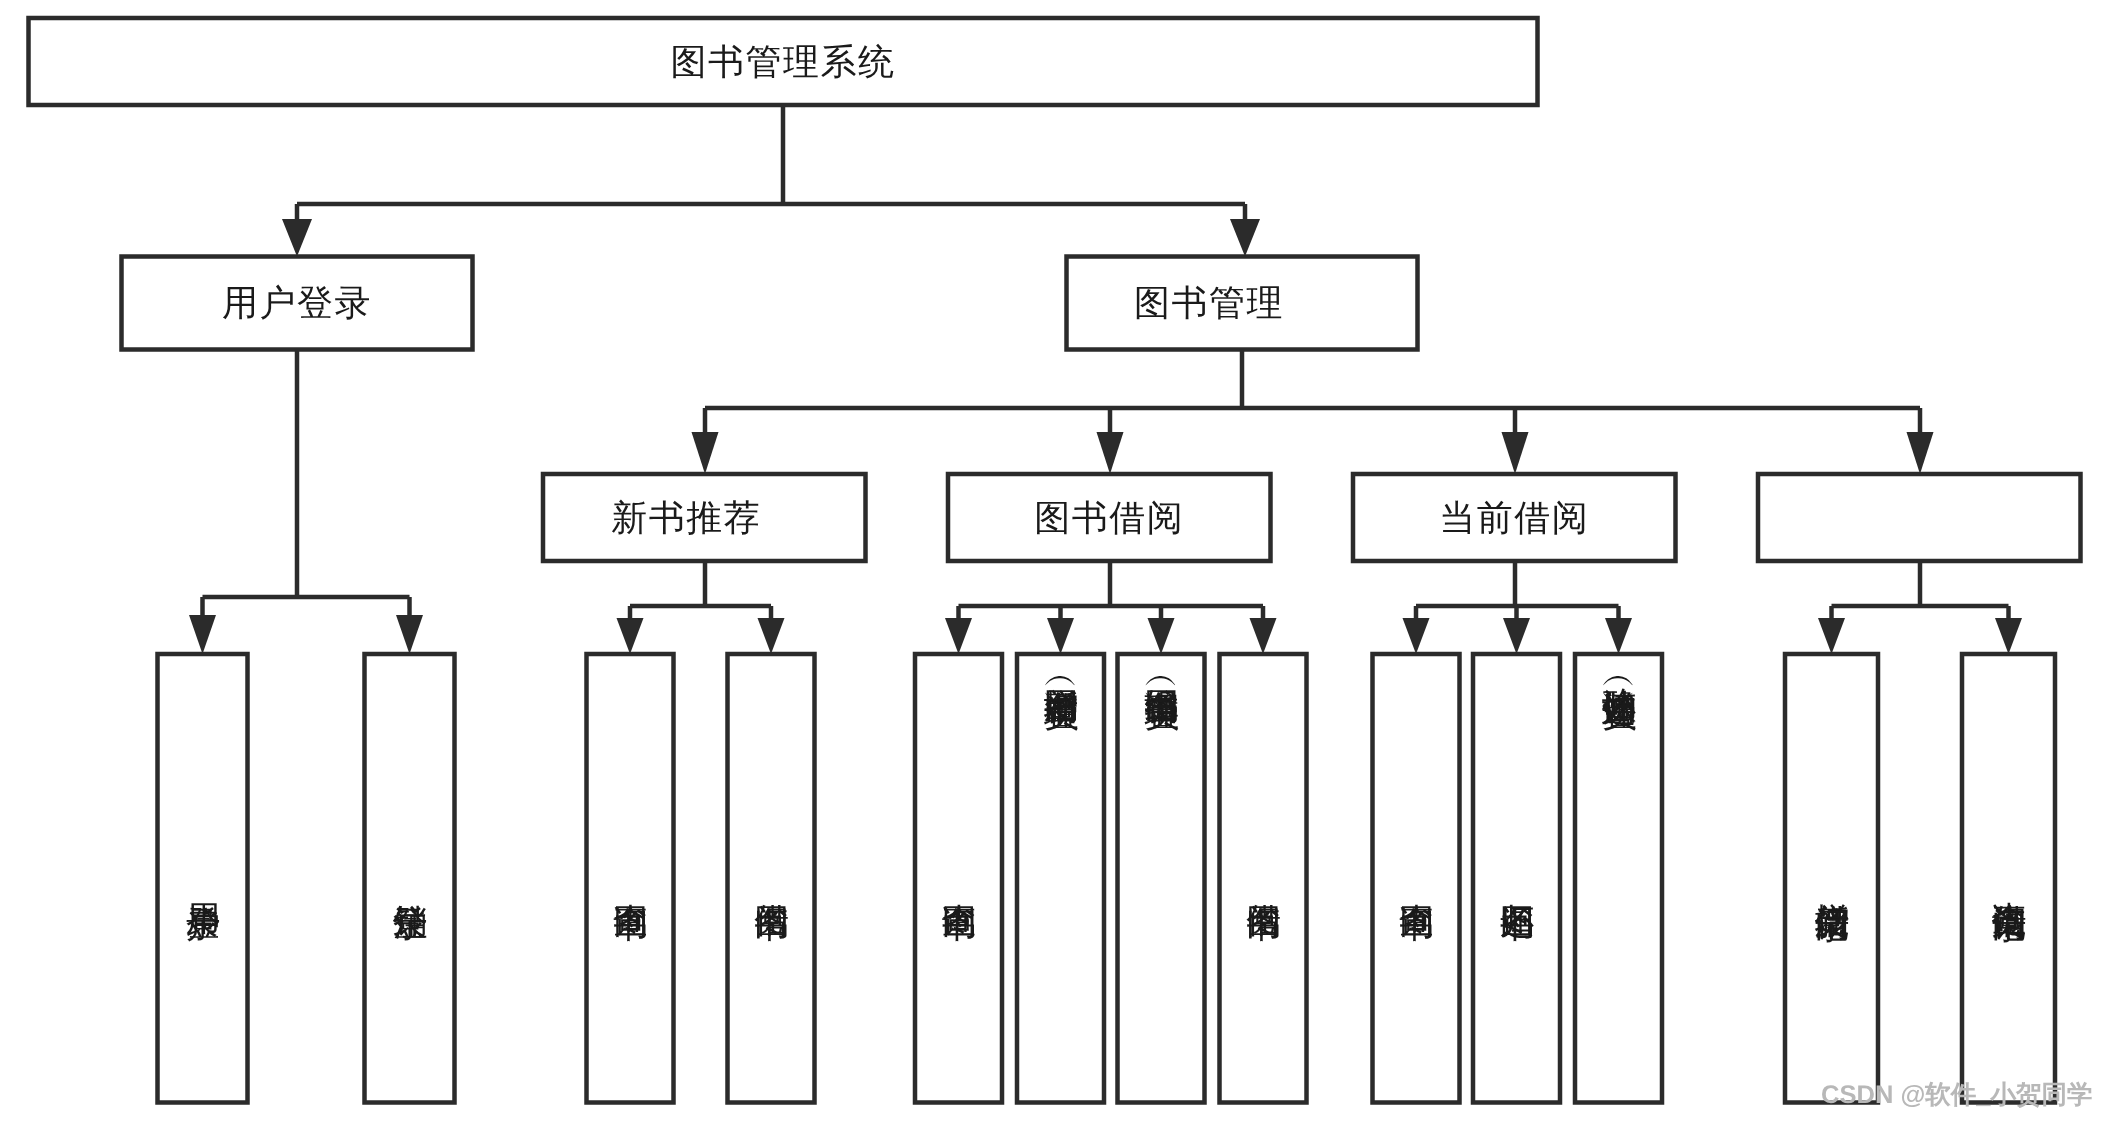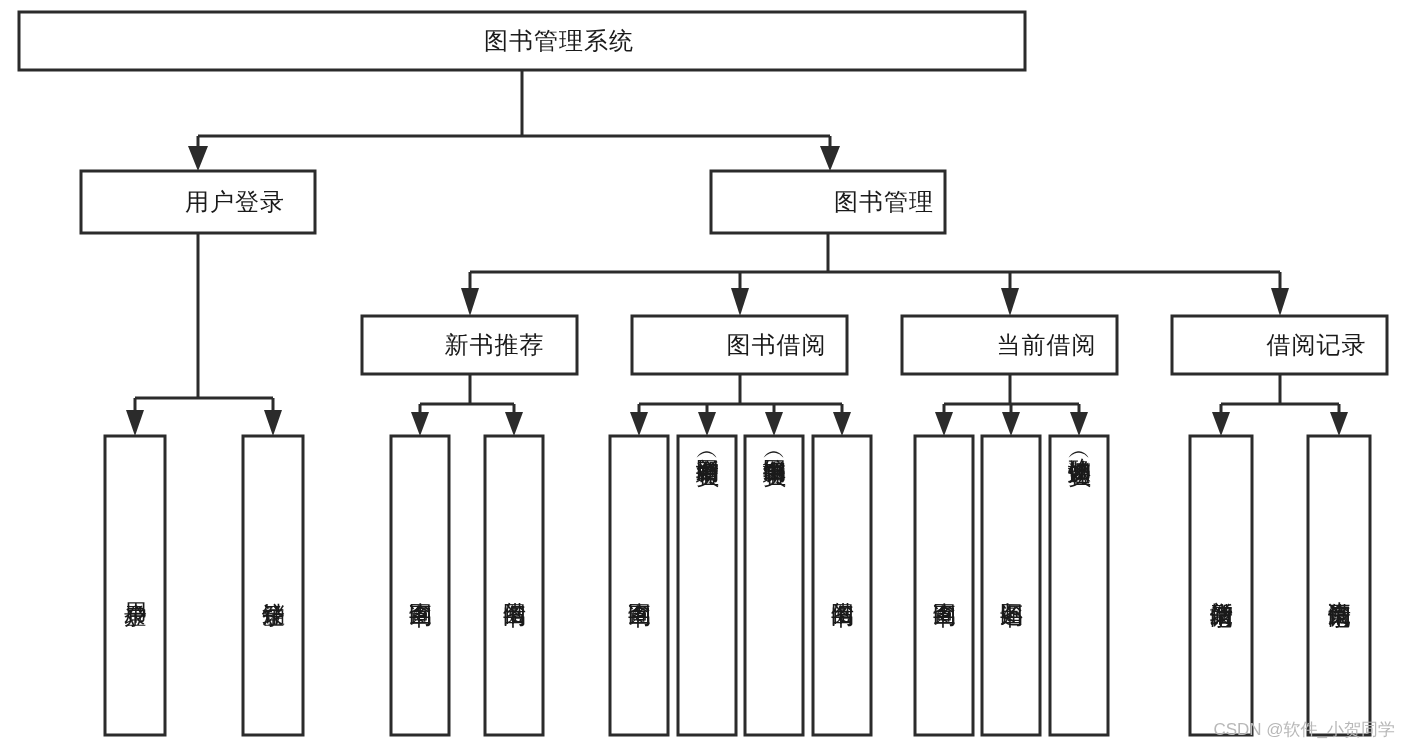--- a/index.html
+++ b/index.html
@@ -5,31 +5,31 @@
   html,body{margin:0;padding:0;background:#ffffff;}
   body{width:1405px;height:747px;overflow:hidden;
        font-family:"Liberation Sans","DejaVu Sans",sans-serif;}
   #diagram-root{position:relative;width:1405px;height:747px;background:#fff;}
   svg.canvas{position:absolute;left:0;top:0;width:1405px;height:747px;}
   .nodebox{fill:#ffffff;stroke:#2b2b2b;stroke-width:3;}
   .connector{stroke:#2b2b2b;stroke-width:3;fill:none;}
   .arrowhead{fill:#2b2b2b;stroke:none;}
   .watermark{position:absolute;right:10px;bottom:6px;
              font-family:"Liberation Sans","DejaVu Sans",sans-serif;
-             font-size:17px;color:#b8b8b8;white-space:nowrap;}
+             font-size:17px;color:#b8b8b8;white-space:nowrap;font-weight:bold;}
   .vlabelwrap{position:absolute;display:flex;align-items:center;
               justify-content:center;box-sizing:border-box;
               pointer-events:none;}
   .vlabel{writing-mode:vertical-rl;text-orientation:upright;
           font-family:"Liberation Sans","DejaVu Sans",sans-serif;
           font-size:23px;line-height:1.04;color:#1a1a1a;
           letter-spacing:1px;text-align:center;}
   .hlabelwrap{position:absolute;display:flex;align-items:center;
               justify-content:center;box-sizing:border-box;
-              pointer-events:none;margin-left:37px;}
+              pointer-events:none;}
   .hlabel{font-size:24px;color:#1a1a1a;letter-spacing:1px;}
 </style>
 </head>
 <body>
 
 <div id="diagram-root">
 
   <svg class="canvas" viewBox="0 0 1405 747">
     <defs></defs>
 
@@ -135,36 +135,33 @@
     </g>
   </svg>
 
   <div class="hlabelwrap" style="left:19px;top:12px;width:1006px;height:58px;">
     <span class="hlabel">图书管理系统</span>
   </div>
 
   <div class="hlabelwrap" style="left:81px;top:171px;width:234px;height:62px;">
     <span class="hlabel">用户登录</span>
   </div>
-  <div class="hlabelwrap" style="left:711px;top:171px;width:260px;height:62px;padding-left:12px;">
+  <div class="hlabelwrap" style="left:670px;top:171px;width:260px;height:62px;padding-left:12px;">
     <span class="hlabel">图书管理</span>
   </div>
 
   <div class="hlabelwrap" style="left:350px;top:316px;width:215px;height:58px;">
     <span class="hlabel">新书推荐</span>
   </div>
   <div class="hlabelwrap" style="left:632px;top:316px;width:215px;height:58px;align-items:center;">
     <span class="hlabel">图书借阅</span>
   </div>
   <div class="hlabelwrap" style="left:902px;top:316px;width:215px;height:58px;">
     <span class="hlabel">当前借阅</span>
   </div>
-  <div class="hlabelwrap" style="left:1172px;top:316px;width:215px;height:58px;">
-    <span class="hlabel">借阅记录</span>
-  </div>
 
   <div class="vlabelwrap" style="left:105px;top:436px;width:60px;height:299px;">
     <span class="vlabel">用户登录</span>
   </div>
   <div class="vlabelwrap" style="left:243px;top:436px;width:60px;height:299px;">
     <span class="vlabel">注销登录</span>
   </div>
 
   <div class="vlabelwrap" style="left:391px;top:436px;width:58px;height:299px;">
     <span class="vlabel">查询图书</span>

